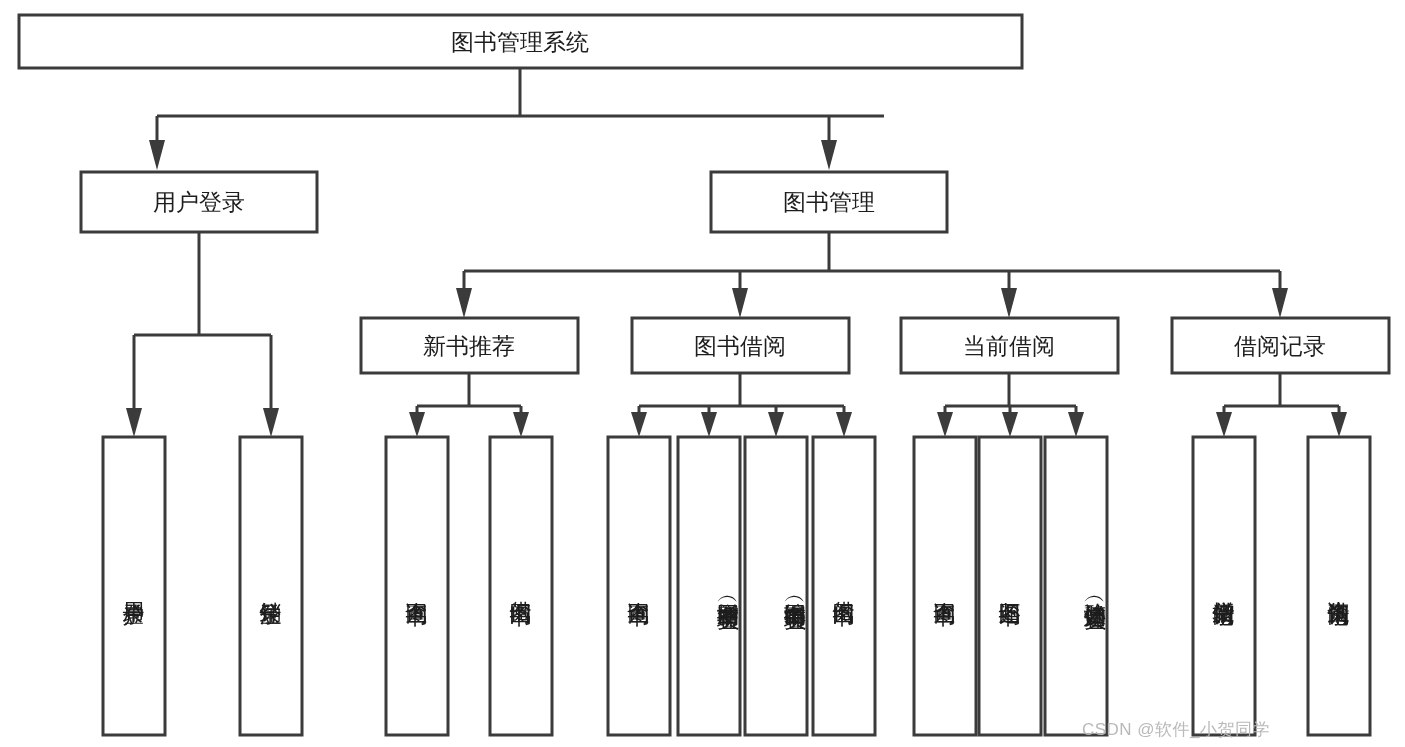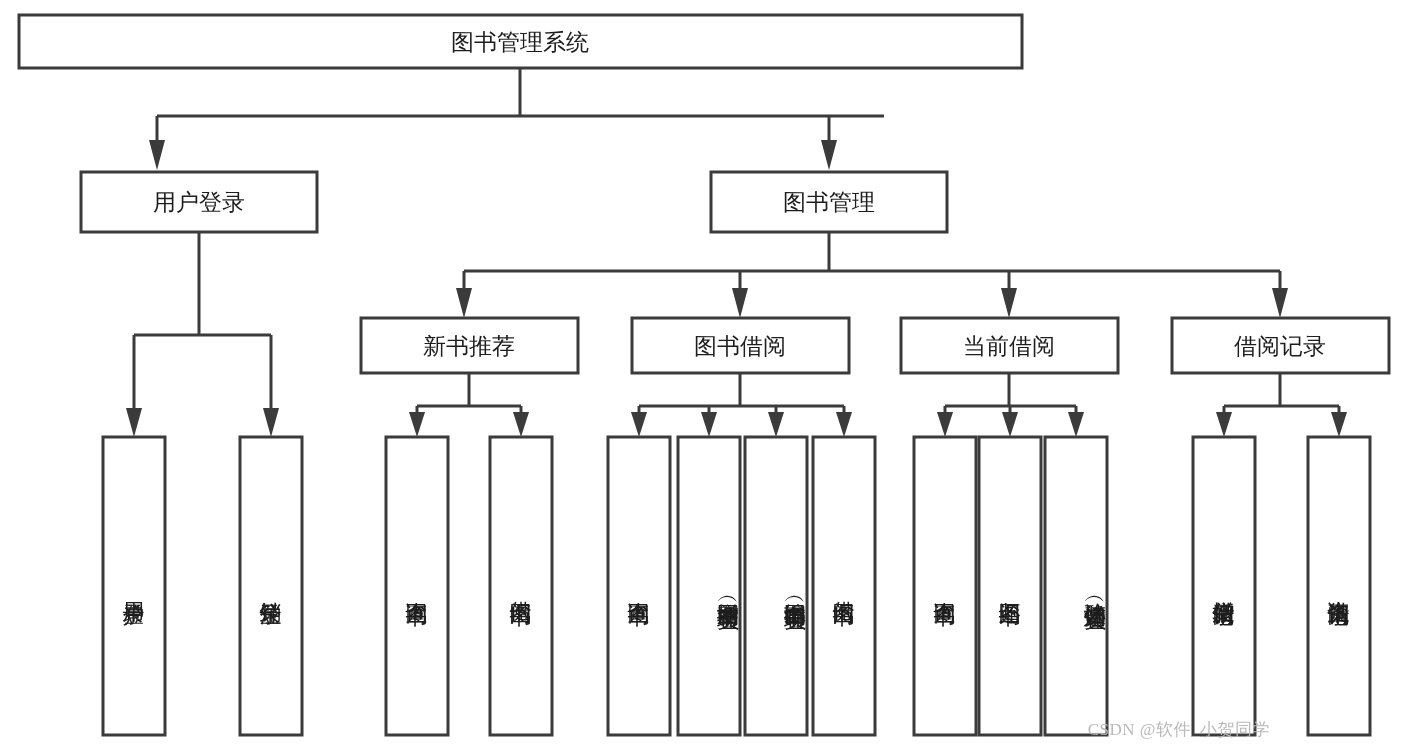--- a/index.html
+++ b/index.html
@@ -52,21 +52,21 @@
     font-family: "DejaVu Sans", "Liberation Sans", sans-serif;
     font-size: 23px;
     fill: #1d1d1d;
     text-anchor: middle;
     dominant-baseline: middle;
   }
   .watermark {
     position: absolute;
     right: 8px;
     bottom: 6px;
-    font-family: Liberation Serif, serif;
+    font-family: Liberation Sans, sans-serif;
     font-size: 17px;
     color: #b9b9b9;
     letter-spacing: 0.5px;
     white-space: nowrap;
     pointer-events: none;
   }
   .vlabel {
     position: absolute;
     display: flex;
     align-items: center;

